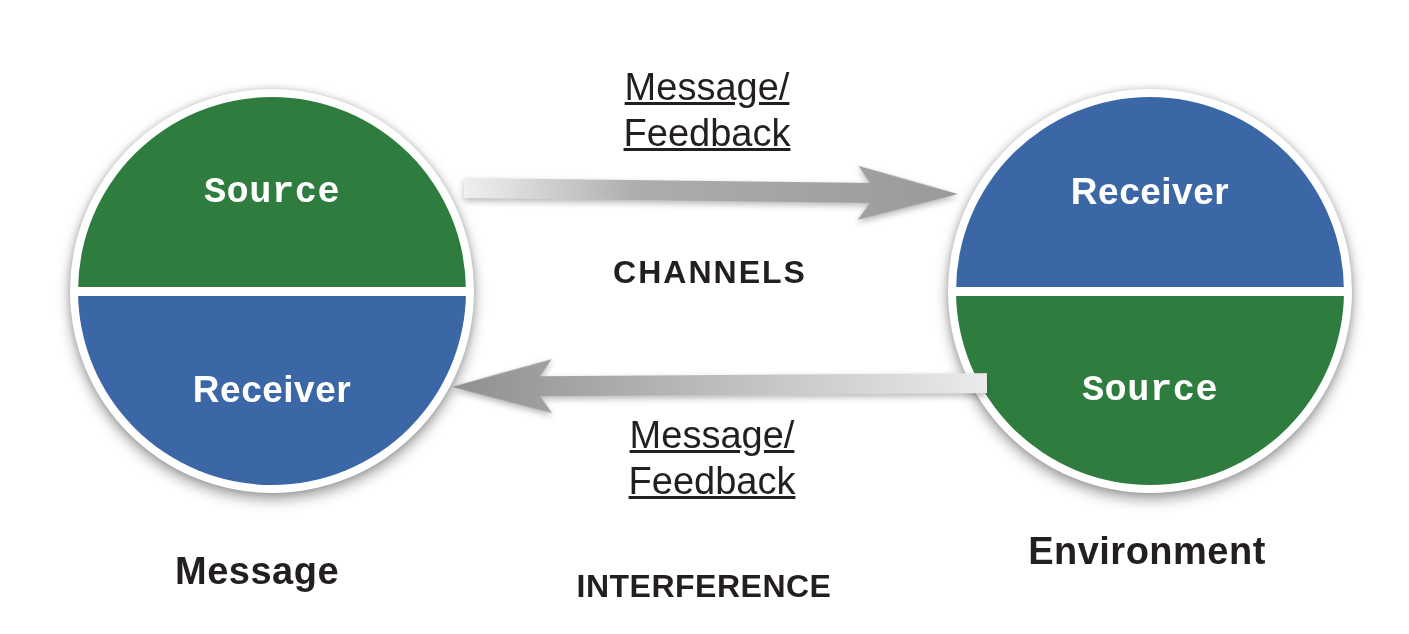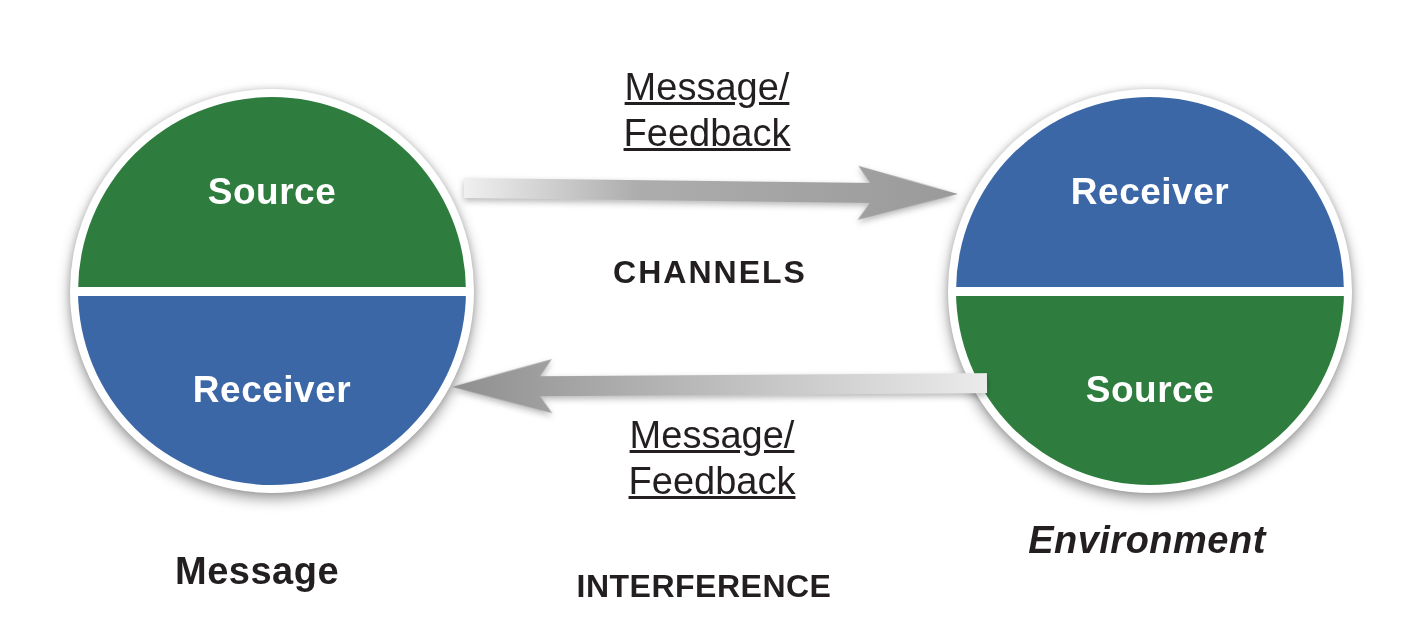--- a/index.html
+++ b/index.html
@@ -40,21 +40,21 @@
     flex-direction: column;
   }
   .half {
     flex: 1;
     display: flex;
     align-items: center;
     justify-content: center;
   }
   .half-top    { margin-bottom: 4.5px; }
   .half-bottom { margin-top: 4.5px; }
-  .fill-green { background: var(--green); }
+  .fill-green { background: var(--green); font-family: Liberation Mono, monospace; }
   .fill-blue  { background: var(--blue); }
   .half-label {
     color: #ffffff;
     font-weight: bold;
     font-size: 37px;
     letter-spacing: 0.5px;
   }
 
   
   .arrow-svg {
@@ -83,21 +83,21 @@
     position: absolute;
     transform: translateX(-50%);
     font-weight: bold;
     color: var(--text);
     white-space: nowrap;
   }
   .channels     { left: 710px;  top: 254px; font-size: 32px; letter-spacing: 2px; }
   .interference { left: 704px;  top: 568px; font-size: 32px; letter-spacing: 0.5px; }
   .caption      { font-size: 38px; letter-spacing: 0.5px; }
   .caption-left  { left: 257px;  top: 550px; }
-  .caption-right { left: 1147px; top: 519px; font-style: italic; }
+  .caption-right { left: 1147px; top: 530px; }
 </style>
 </head>
 <body>
 
 <div class="canvas">
 
   <div class="circle circle-left">
     <div class="circle-inner">
       <div class="half half-top fill-green">
         <span class="half-label">Source</span>

